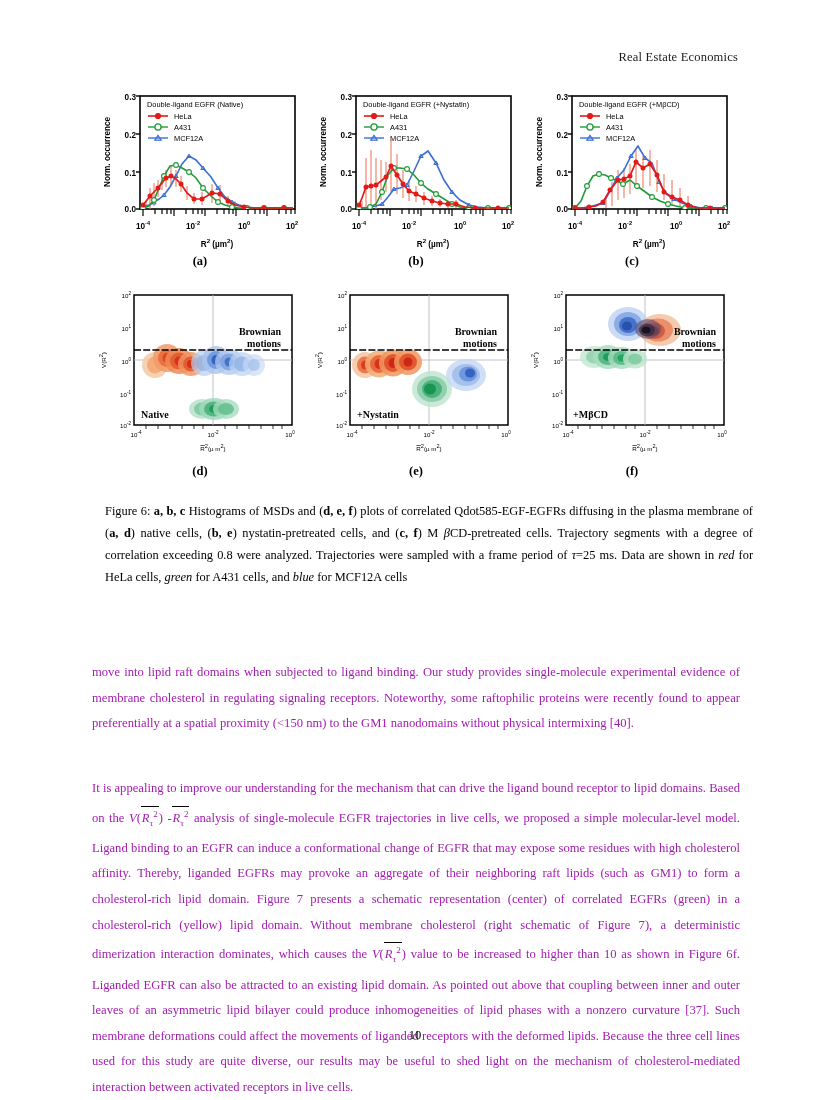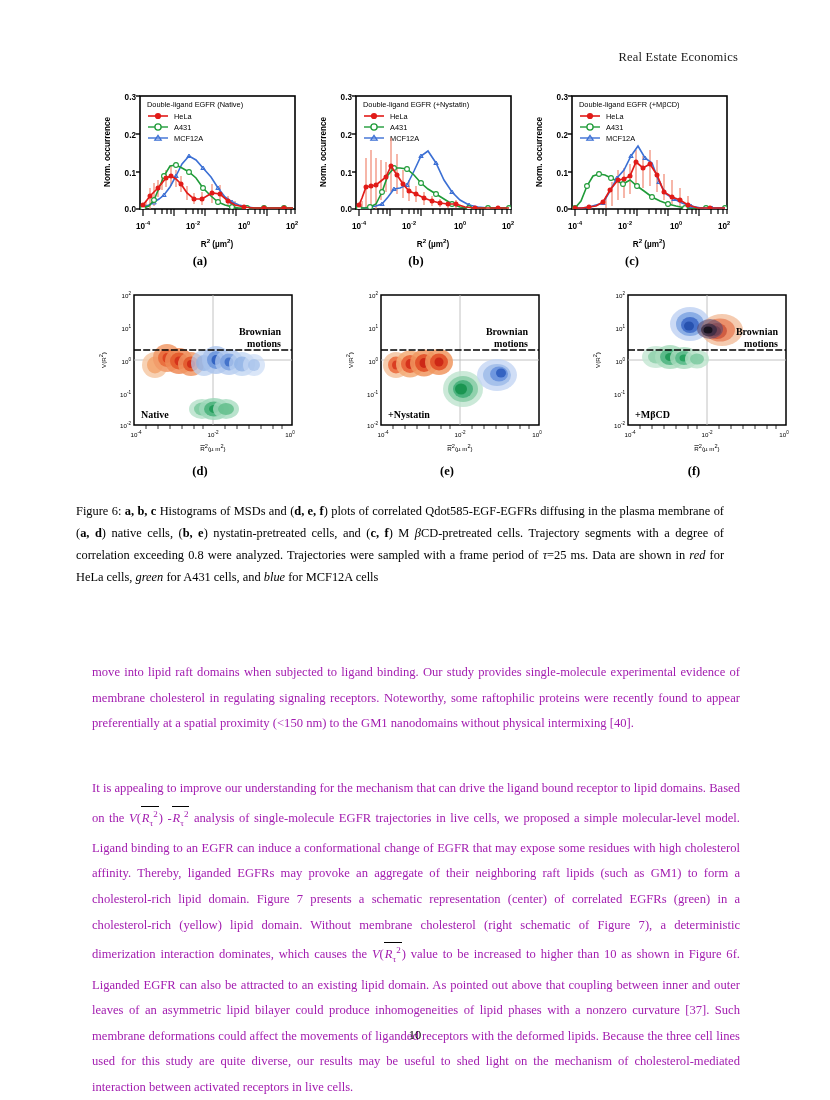--- a/index.html
+++ b/index.html
@@ -71,21 +71,21 @@
   }
   .legend-txt {
     font-family: "Liberation Sans", sans-serif;
     font-size: 7.4px;
     fill: #000;
   }
 
   
   .fig-caption {
     position: absolute;
-    left: 76px;
+    left: 105px;
     top: 500px;
     width: 648px;
     font-family: "Liberation Serif", serif;
     font-size: 12.4px;
     line-height: 22px;
     text-align: justify;
     text-justify: inter-word;
     color: #000;
   }
   .body-text {
@@ -532,21 +532,21 @@
                 <circle cx="156" cy="112" r="2.5"></circle>
               <circle cx="164" cy="117" r="2.5"></circle>
                 <circle cx="186" cy="120" r="2.5"></circle>
             </g>
           </g>
         </svg>
         <div class="panel-caption">(c)</div>
       </div>
     </div>
 
-    <div class="panel-row" style="margin-top:16px;gap:31px;">
+    <div class="panel-row" style="margin-top:16px;">
 
       <div class="panel">
         <svg width="216" height="185" viewBox="0 0 216 185">
           <defs>
             <clipPath id="clipD">
                 <rect x="42" y="10" width="158" height="130"></rect>
               </clipPath>
           </defs>
           <rect x="42" y="10" width="158" height="130" fill="#fff" stroke="#000" stroke-width="1.5"></rect>
 

